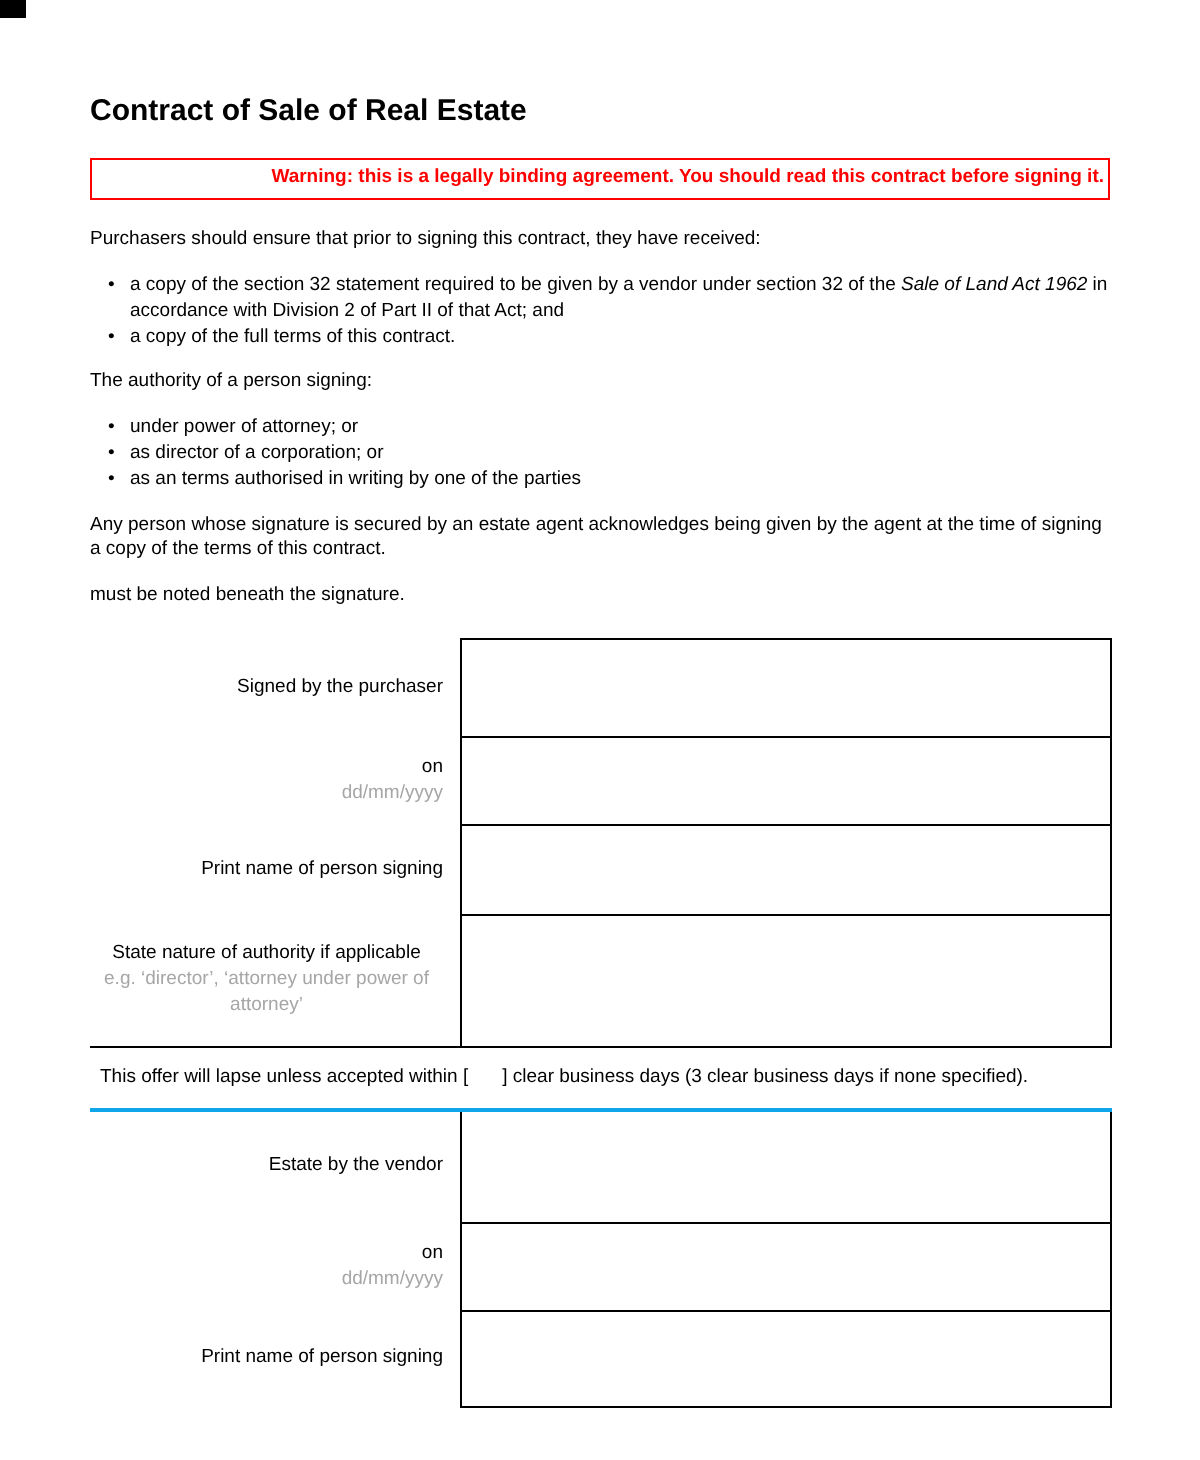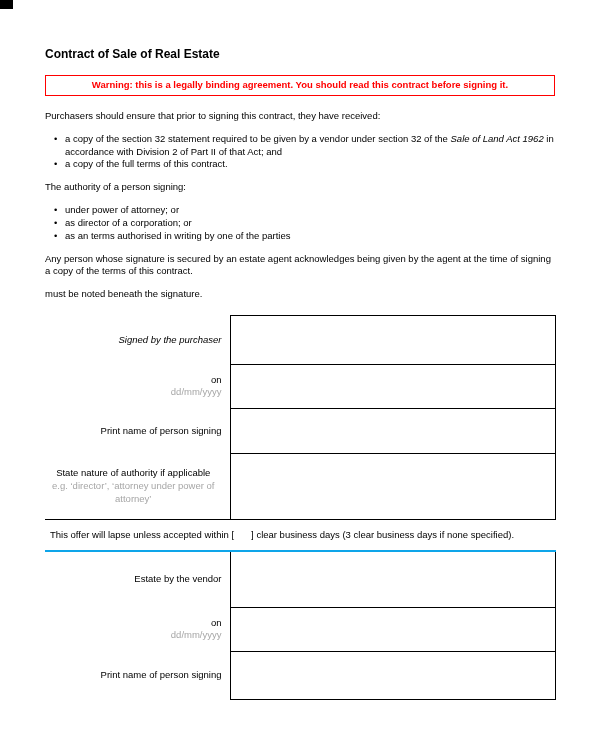--- a/index.html
+++ b/index.html
@@ -13,28 +13,28 @@
     font-size:9.5px;
     color:#000000;
     line-height:1.35;
     overflow:hidden;
   }
   .corner-mark {
     position:absolute; top:0; left:0;
     width:13px; height:9px; background:#000000;
   }
   .doc-title {
-    font-size:12px; font-weight:bold;
+    font-size:15px; font-weight:bold;
     margin:0 0 13px 0;
   }
   .warning-banner {
     border:1px solid #ff0000;
     color:#ff0000;
     font-weight:bold;
-    text-align:center;
+    text-align:right;
     padding:3px 2px;
     margin:0 0 14px 0;
   }
   p.para { margin:0 0 10px 0; }
   .bullet-list { margin:0 0 10px 0; }
   .bullet-row { display:flex; }
   .bullet-marker { flex:0 0 11px; margin-left:9px; }
   .bullet-text { flex:1; }
   em { font-style:italic; }
 
@@ -46,21 +46,21 @@
   }
   col.c-label { width:185px; }
   col.c-box   { width:325px; }
   td { padding:0; vertical-align:middle; }
   td.lbl {
     text-align:right;
     padding-right:8px;
   }
   td.box { border:1px solid #000000; }
   .hint { color:#a6a6a6; }
-  tr.r-sig-p  td { height:48px;font-style:italic; }
+  tr.r-sig-p  td { height:48px; }
   tr.r-date   td { height:43px; }
   tr.r-name-p td { height:44px; }
   tr.r-auth   td { height:65px;text-align:center; }
   tr.r-lapse  td { height:30px; }
   tr.r-sig-v  td { height:55px; }
   tr.r-name-v td { height:47px; }
   td.lapse-cell {
     border-top:1px solid #000000;
     border-bottom:2px solid #0ea5e9;
     padding-left:5px;

